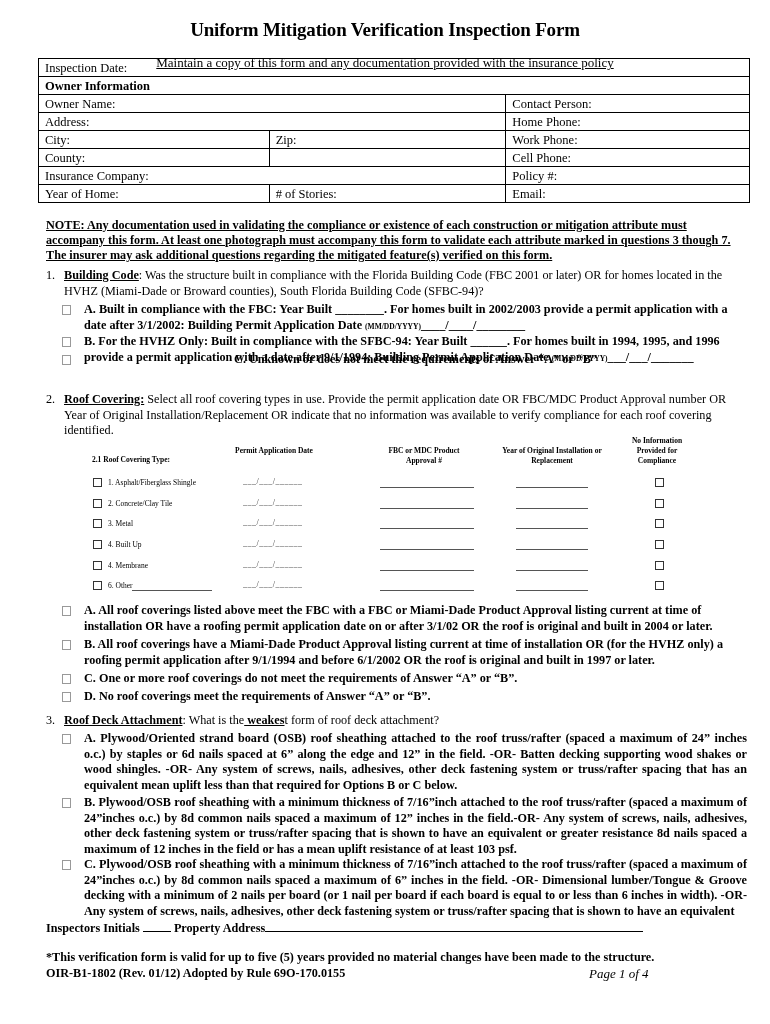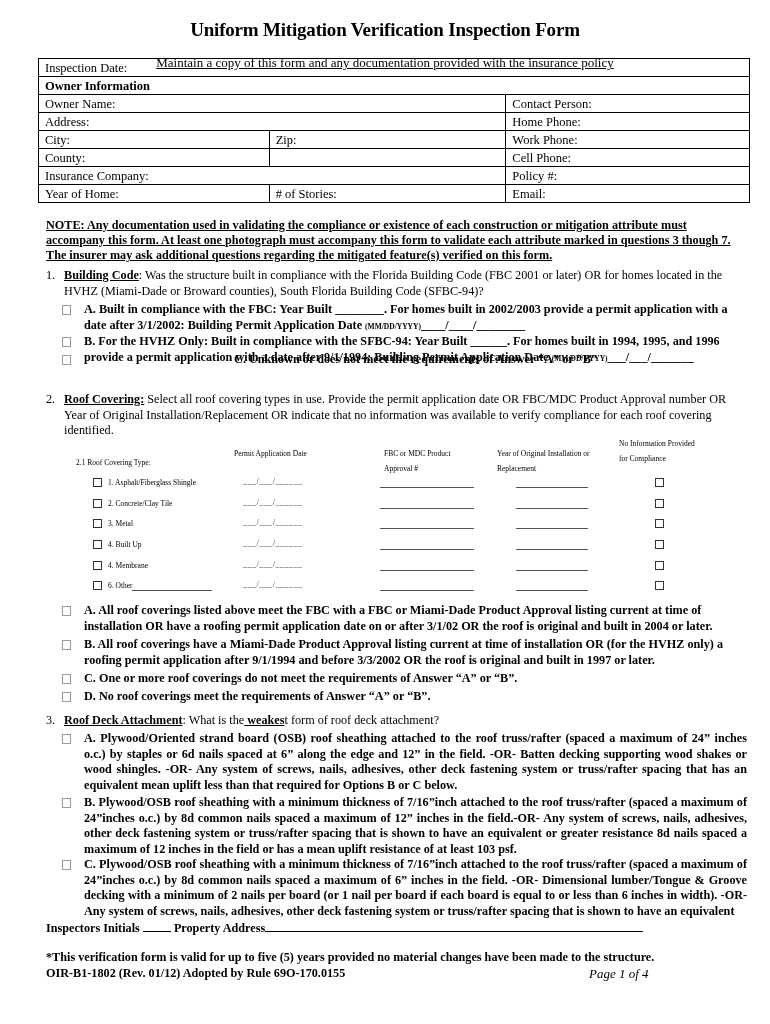--- a/index.html
+++ b/index.html
@@ -51,21 +51,21 @@
     .opt .cb {
       position: absolute; left: 0; top: 3px; width: 9px; height: 10px;
       border: 1px solid #999;
     }
     .opt .txt { margin-left: 22px; font-weight: bold; }
     .opt.justify .txt { text-align: justify; }
     .small-caps { font-size: 7.5px; }
 
     
     .rc-head {
-      position: absolute; font-size: 7.5px; font-weight: normal; line-height: 15px;
+      position: absolute; font-size: 7.5px; font-weight: bold; text-align: center; line-height: 10px;
     }
     .rc-row { position: absolute; left: 90px; width: 650px; height: 16px; font-size: 7.5px; }
     .rc-row .cb1 {
       position: absolute; left: 3px; top: 0px; width: 9px; height: 9px; border: 1px solid #333;
     }
     .rc-row .lbl { position: absolute; left: 18px; top: 0px; }
     .rc-row .other-line {
       position: absolute; left: 42px; top: 9px; width: 80px; border-bottom: 1px solid #555;
     }
     .rc-row .date {
@@ -230,21 +230,21 @@
     <span class="line2"></span>
     <span class="cb2"></span>
   </div>
 
   <div class="opt" style="top:603px;">
     <span class="cb"></span>
     <div class="txt">A. All roof coverings listed above meet the FBC with a FBC or Miami-Dade Product Approval listing current at time of installation OR have a roofing permit application date on or after 3/1/02 OR the roof is original and built in 2004 or later.</div>
   </div>
   <div class="opt" style="top:637px;">
     <span class="cb"></span>
-    <div class="txt">B. All roof coverings have a Miami-Dade Product Approval listing current at time of installation OR (for the HVHZ only) a roofing permit application after 9/1/1994 and before 3/3/2002 OR the roof is original and built in 1997 or later.</div>
+    <div class="txt">B. All roof coverings have a Miami-Dade Product Approval listing current at time of installation OR (for the HVHZ only) a roofing permit application after 9/1/1994 and before 6/1/2002 OR the roof is original and built in 1997 or later.</div>
   </div>
   <div class="opt" style="top:671px;">
     <span class="cb"></span>
     <div class="txt">C. One or more roof coverings do not meet the requirements of Answer “A” or “B”.</div>
   </div>
   <div class="opt" style="top:689px;">
     <span class="cb"></span>
     <div class="txt">D. No roof coverings meet the requirements of Answer “A” or “B”.</div>
   </div>
 

